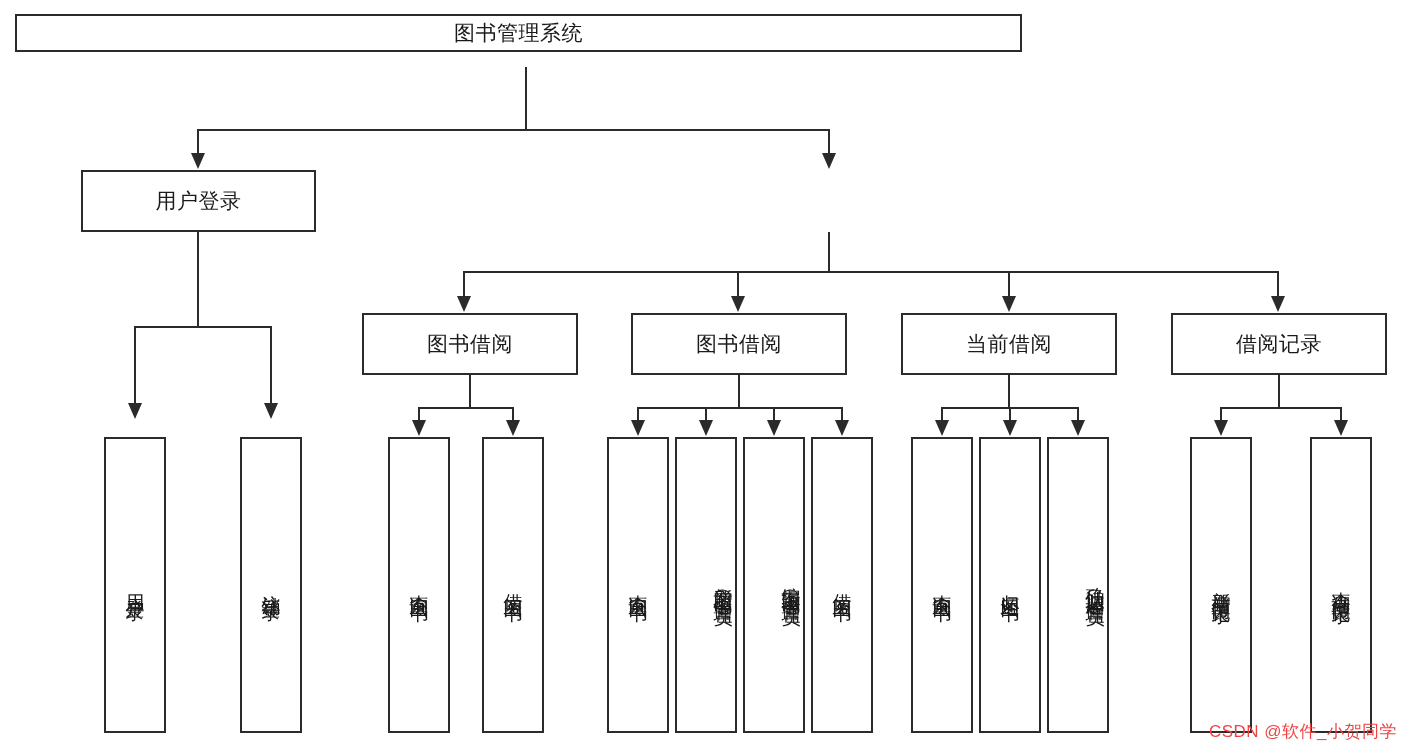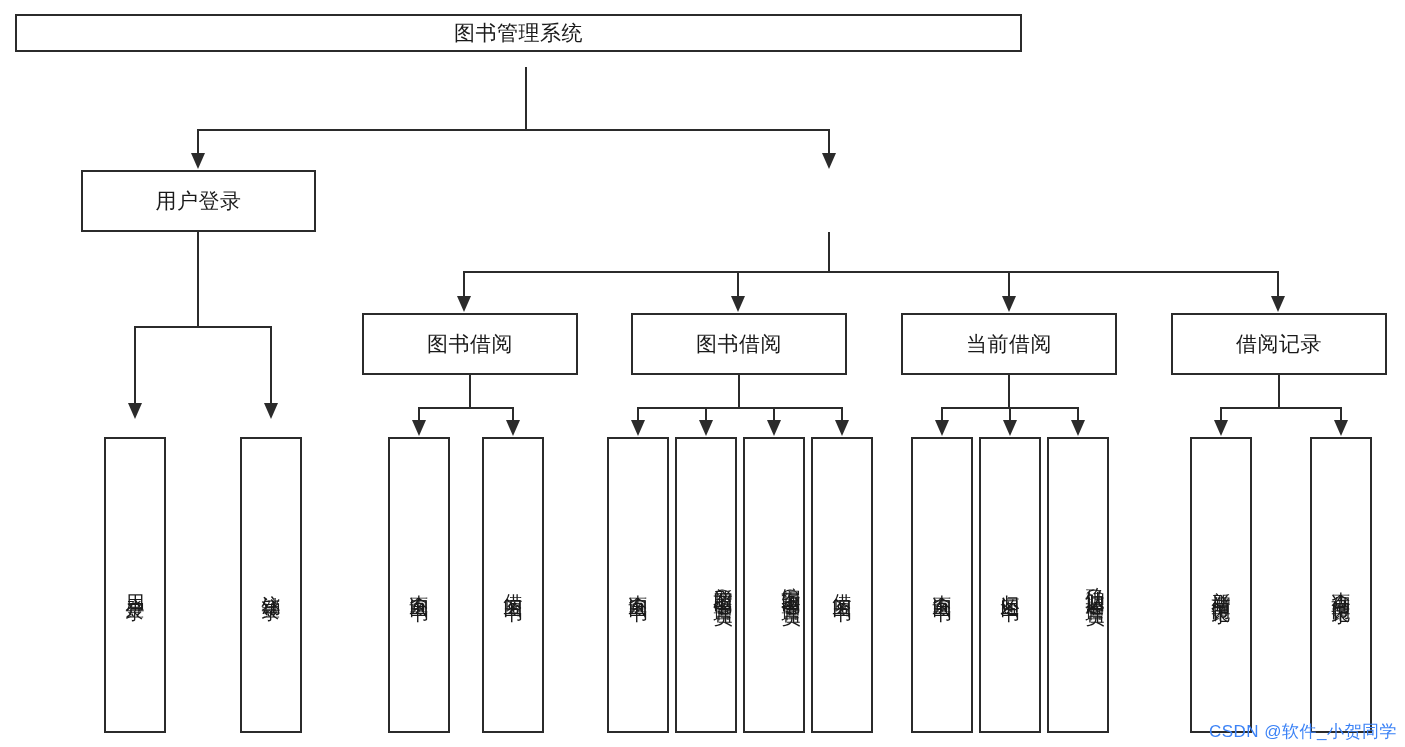--- a/index.html
+++ b/index.html
@@ -61,21 +61,21 @@
     height: 0;
     border-left: 7px solid transparent;
     border-right: 7px solid transparent;
     border-top: 16px solid #2b2b2b;
   }
   #watermark {
     position: absolute;
     right: 8px;
     bottom: 4px;
     font-size: 17px;
-    color: #3b82f6;
+    color: #ef4444;
     white-space: nowrap;
     letter-spacing: 0.5px;
   }
 </style>
 </head>
 <body>
 
 <div id="canvas">
 
   <div class="node horiz" style="left:15px; top:14px; width:1007px; height:38px;">

